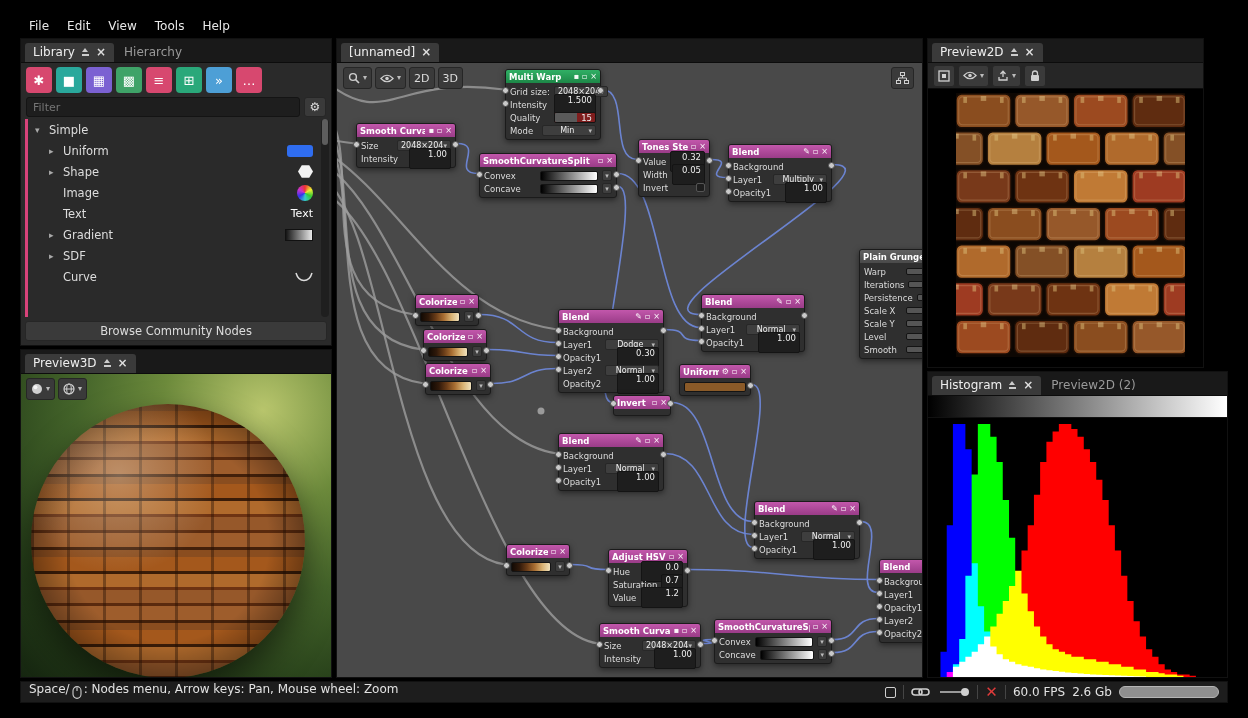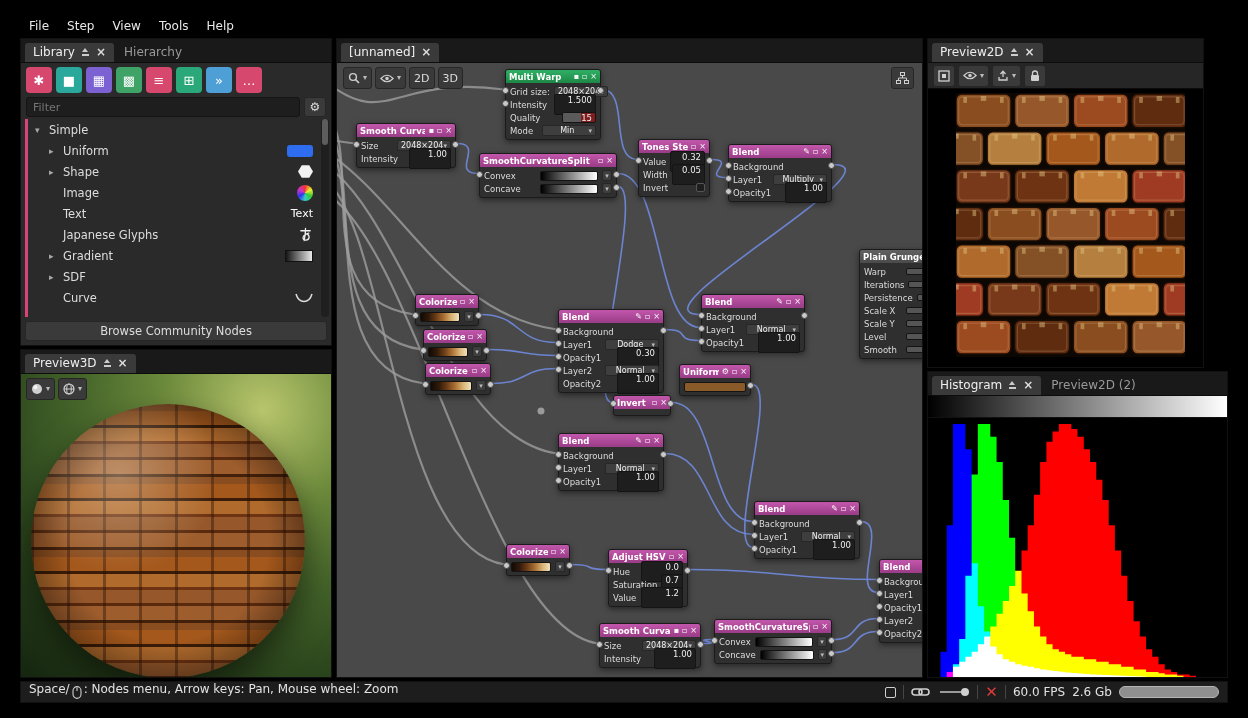--- a/index.html
+++ b/index.html
@@ -96,21 +96,21 @@
   .hic{margin-left:3px;font-size:8px;line-height:1;opacity:.95;cursor:pointer;}
   .node-body{padding:3px 4px;display:flex;flex-direction:column;gap:2px;}
   .nrow{display:flex;align-items:center;gap:4px;height:11px;}
   .nlab{flex:1;white-space:nowrap;color:#ddd;font-size:8.5px;}
   .vbox{width:42px;background:#1e1e1e;border:1px solid #141414;border-radius:2px;color:#eee;
     text-align:right;padding:0 3px;height:21px;line-height:10px;font-size:8.5px;}
   .dd{width:54px;background:#3e3e3e;border:1px solid #272727;border-radius:2px;height:11px;
     display:flex;align-items:center;padding:0 3px;cursor:pointer;}
   .ddv{flex:1;text-align:center;font-size:8px;color:#eee;white-space:nowrap;overflow:hidden;}
   .ddc{font-size:7px;color:#bbb;}
-  .sbox{position:relative;width:34px;height:11px;background:#7f1d1d;border:1px solid #141414;
+  .sbox{position:relative;width:42px;height:11px;background:#7f1d1d;border:1px solid #141414;
     border-radius:2px;overflow:hidden;}
   .sfill{position:absolute;left:0;top:0;bottom:0;background:#5a5a5a;}
   .sval{position:absolute;right:3px;top:0;font-size:8.5px;color:#eee;line-height:11px;}
   .cbox{width:9px;height:9px;background:#1e1e1e;border:1px solid #555;border-radius:2px;}
   .gbar{height:10px;border:1px solid #141414;border-radius:2px;}
   .gbar.bw{width:58px;background:linear-gradient(90deg,#000,#fff);}
   .gbar.warm{flex:1;background:linear-gradient(90deg,#120a04,#30190a,#6b3d18,#a96f33,#d8b273,#f0e2bd);}
   .minidd{width:10px;height:11px;background:#3e3e3e;border:1px solid #272727;border-radius:2px;
     font-size:7px;color:#bbb;display:flex;align-items:center;justify-content:center;cursor:pointer;}
   .swatch{flex:1;height:10px;border:1px solid #141414;border-radius:2px;}
@@ -142,21 +142,21 @@
   .sb-square{width:11px;height:11px;border:1.5px solid #cfcfcf;border-radius:2px;}
   .sb-x{color:#e03b3b;font-weight:bold;font-size:15px;line-height:1;}
   .pill{width:100px;height:12px;border:1px solid #b5b5b5;border-radius:6px;background:#8f8f8f;}
   .icon-svg{display:block;}
 </style>
 </head>
 <body>
 
 <div class="menubar">
   <span class="menu-item">File</span>
-  <span class="menu-item">Step</span>
+  <span class="menu-item">Edit</span>
   <span class="menu-item">View</span>
   <span class="menu-item">Tools</span>
   <span class="menu-item">Help</span>
 </div>
 
 <div class="panel" id="library">
   <div class="tabbar">
     <div class="tab">
       <span>Library</span>
       <span class="eject"></span>
@@ -200,29 +200,20 @@
     </div>
     <div class="tree-item d1">
       <span class="tcaret"></span>
       <span>Image</span>
       <span class="badge rainbow"></span>
     </div>
     <div class="tree-item d1">
       <span class="tcaret"></span>
       <span>Text</span>
       <span class="badge badge-text">Text</span>
-    </div>
-    <div class="tree-item d1">
-      <span class="tcaret"></span>
-      <span>Japanese Glyphs</span>
-      <span class="badge">
-        <svg class="icon-svg" width="15" height="15" viewBox="0 0 16 16">
-          <path d="M3 4 H13 M8 1.5 C8 7 7.5 11 6.5 14.5 M11.5 6.5 C4.5 8 3.5 14 8.5 14 C12.5 14 13 8.5 9.5 7.5" fill="none" stroke="#eee" stroke-width="1.4" stroke-linecap="round"></path>
-        </svg>
-      </span>
     </div>
     <div class="tree-item d1">
       <span class="tcaret">▸</span>
       <span>Gradient</span>
       <span class="badge gr-sw"></span>
     </div>
     <div class="tree-item d1">
       <span class="tcaret">▸</span>
       <span>SDF</span>
     </div>

